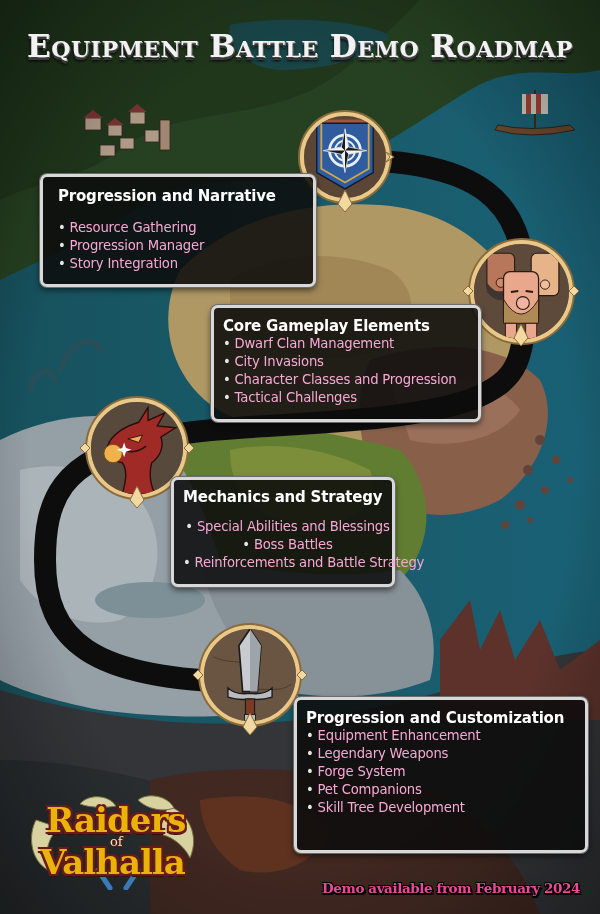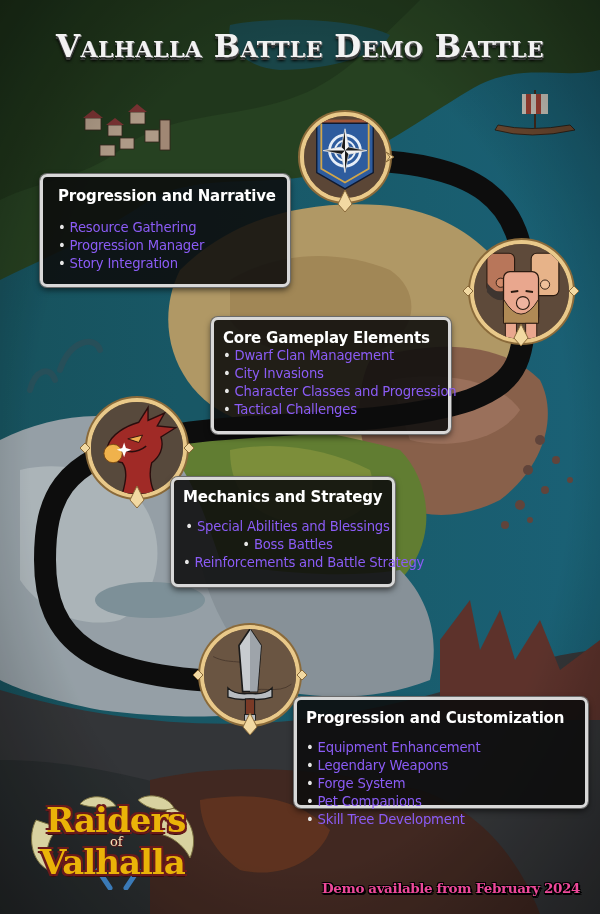--- a/index.html
+++ b/index.html
@@ -4,21 +4,21 @@
 <style>
   html,body{margin:0;padding:0;}
   body{width:600px;height:914px;overflow:hidden;position:relative;font-family:"DejaVu Sans","Liberation Sans",sans-serif;background:#1d2a1f;}
   .bg{position:absolute;inset:0;overflow:hidden;}
   .bg svg{position:absolute;left:0;top:0;}
   .title{position:absolute;left:0;right:0;top:28px;text-align:center;font-family:"DejaVu Serif","Liberation Serif",serif;font-size:31px;font-weight:bold;letter-spacing:0.5px;color:#f2f2f2;font-variant:small-caps;
     text-shadow:0 3px 0 #3a3a3a,0 4px 3px #000,1px 1px 0 #9a9a9a;}
   .card{position:absolute;background:rgba(12,12,12,0.88);border:3px solid #d8d8d8;border-radius:7px;box-shadow:0 0 0 1px #6b6b6b,0 3px 6px rgba(0,0,0,.6);color:#ececec;box-sizing:border-box;}
   .card h3{margin:0;font-family:"DejaVu Sans","Liberation Sans",sans-serif;font-weight:bold;color:#fff;font-size:15px;letter-spacing:-0.2px;}
   .card ul{list-style:none;margin:0;padding:0;}
-  .card li{font-size:13.2px;line-height:18px;color:#8b5cf6;letter-spacing:-0.2px;white-space:nowrap;}
+  .card li{font-size:13.2px;line-height:18px;color:#f9a8d4;letter-spacing:-0.2px;white-space:nowrap;}
   .card li::before{content:"• ";color:#e6e6e6;}
   .medal{position:absolute;border-radius:50%;box-sizing:border-box;border:4px solid #e9c98a;box-shadow:0 0 0 2px #8a6a3a,inset 0 0 0 2px #8a6a3a;background:#6b5440;overflow:hidden;}
   .medal svg{position:absolute;left:0;top:0;width:100%;height:100%;}
   .footer{position:absolute;right:20px;top:880px;font-family:"DejaVu Serif","Liberation Serif",serif;font-weight:bold;font-size:13.5px;color:#ec4899;letter-spacing:-0.4px;
     text-shadow:-1px -1px 0 #000,1px -1px 0 #000,-1px 1px 0 #000,1px 1px 0 #000,0 2px 0 #000,2px 2px 0 #000;}
   .logo{position:absolute;left:18px;top:790px;width:200px;height:100px;}
   .logo .l1,.logo .l2{position:absolute;font-family:"DejaVu Serif","Liberation Serif",serif;font-weight:bold;color:#eab308;
     text-shadow:-2px -2px 0 #6b1a1a,2px -2px 0 #6b1a1a,-2px 2px 0 #6b1a1a,2px 2px 0 #6b1a1a,0 3px 0 #3a0d0d;}
   .logo .l1{left:28px;top:10px;font-size:34px;letter-spacing:-1px;}
   .logo .l2{left:22px;top:52px;font-size:34px;letter-spacing:-1px;}
@@ -107,21 +107,21 @@
 
     <rect width="600" height="914" fill="url(#dim)"></rect>
     <rect width="600" height="914" fill="#000" opacity="0.12"></rect>
   </svg>
 </div>
 
 <svg width="600" height="914" style="position:absolute;left:0;top:0;">
   <path d="M345 160 C480 160 525 200 525 290 C525 360 520 380 470 400 C380 430 220 420 150 440 C60 460 45 500 45 560 C45 640 90 680 245 682" stroke="#0d0d0d" stroke-width="22" fill="none" stroke-linecap="round"></path>
 </svg>
 
-<div class="title">Valhalla Battle Demo Battle</div>
+<div class="title">Equipment Battle Demo Roadmap</div>
 
 <div class="medal" style="left:300px;top:112px;width:90px;height:90px;background:#6b5440;">
   <svg viewBox="0 0 90 90">
     <rect x="0" y="0" width="90" height="90" fill="#5b4636"></rect>
     <rect x="10" y="4" width="70" height="4" fill="#a0563a"></rect>
     <path d="M14 8 H76 V62 L45 80 L14 62 Z" fill="#2e5c9e" stroke="#101a30" stroke-width="1.5"></path>
     <path d="M19 8 V58 L45 73 L71 58 V8" fill="none" stroke="#d1a64a" stroke-width="2"></path>
     <circle cx="45" cy="38" r="17" fill="none" stroke="#e6eef8" stroke-width="3"></circle>
     <circle cx="45" cy="38" r="11" fill="none" stroke="#e6eef8" stroke-width="2"></circle>
     <polygon points="45,14 49,34 69,38 49,42 45,62 41,42 21,38 41,34" fill="#1a1a1a" stroke="#f0f0f0" stroke-width="0.8"></polygon>
@@ -188,51 +188,51 @@
     <polygon points="137,486 144,500 137,508 130,500"></polygon>
     <polygon points="80,448 85,443 90,448 85,453"></polygon>
     <polygon points="184,448 189,443 194,448 189,453"></polygon>
 
     <polygon points="250,713 257,727 250,735 243,727"></polygon>
     <polygon points="193,675 198,670 203,675 198,680"></polygon>
     <polygon points="297,675 302,670 307,675 302,680"></polygon>
   </g>
 </svg>
 
-<div class="card" style="left:40px;top:174px;width:250px;height:113px;padding:10px 0 0 15px;">
+<div class="card" style="left:40px;top:174px;width:276px;height:113px;padding:10px 0 0 15px;">
   <h3>Progression and Narrative</h3>
   <ul style="margin-top:14px;">
     <li>Resource Gathering</li>
     <li>Progression Manager</li>
     <li>Story Integration</li>
   </ul>
 </div>
 
-<div class="card" style="left:211px;top:317px;width:240px;height:117px;padding:9px 0 0 9px;">
+<div class="card" style="left:211px;top:305px;width:270px;height:117px;padding:9px 0 0 9px;">
   <h3>Core Gameplay Elements</h3>
   <ul style="">
     <li>Dwarf Clan Management</li>
     <li>City Invasions</li>
     <li>Character Classes and Progression</li>
     <li>Tactical Challenges</li>
   </ul>
 </div>
 
 <div class="card" style="left:171px;top:477px;width:224px;height:110px;padding:8px 0 0 9px;">
   <h3>Mechanics and Strategy</h3>
   <ul style="margin-top:12px;text-align:center;">
     <li>Special Abilities and Blessings</li>
     <li>Boss Battles</li>
     <li>Reinforcements and Battle Strategy</li>
   </ul>
 </div>
 
-<div class="card" style="left:294px;top:697px;width:294px;height:111px;padding:9px 0 0 9px;">
+<div class="card" style="left:294px;top:697px;width:294px;height:156px;padding:9px 0 0 9px;">
   <h3>Progression and Customization</h3>
-  <ul style="margin-top:12px;">
+  <ul style="">
     <li>Equipment Enhancement</li>
     <li>Legendary Weapons</li>
     <li>Forge System</li>
     <li>Pet Companions</li>
     <li>Skill Tree Development</li>
   </ul>
 </div>
 
 <div class="logo">
   <svg width="200" height="100" style="position:absolute;left:0;top:0;">

